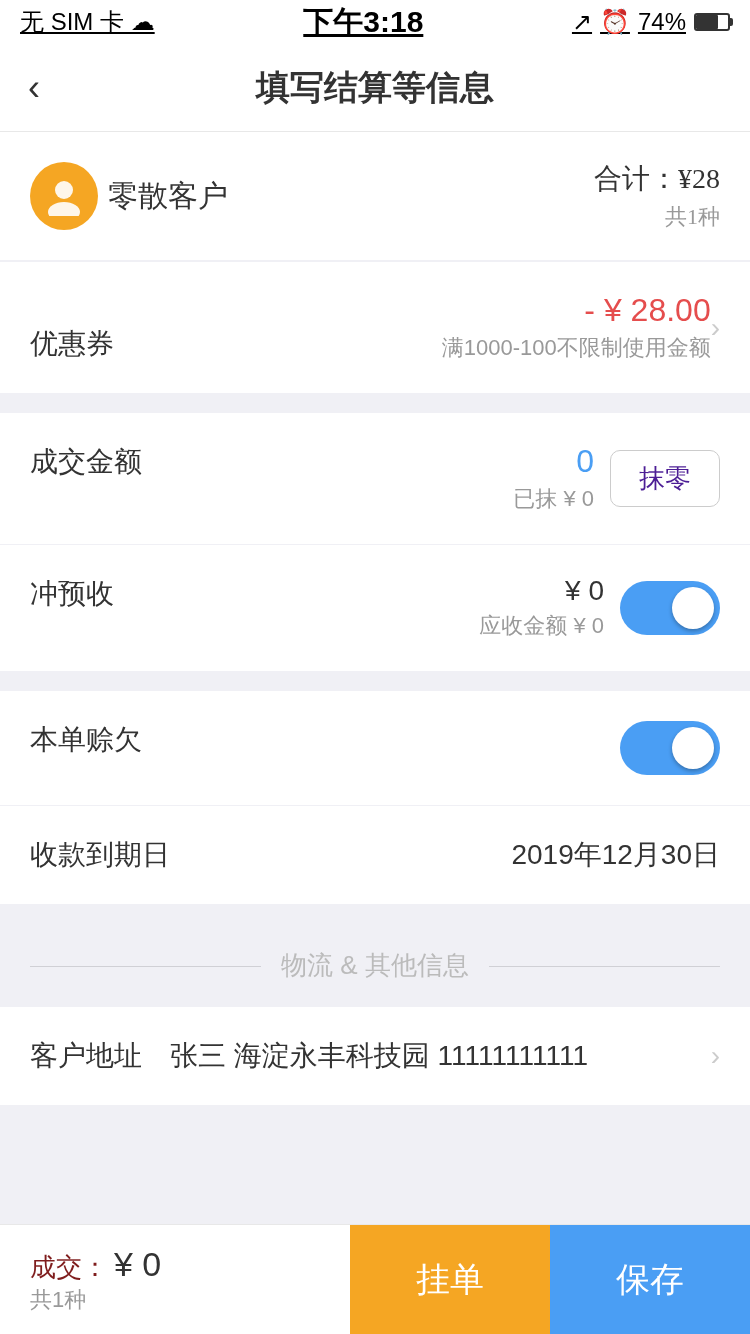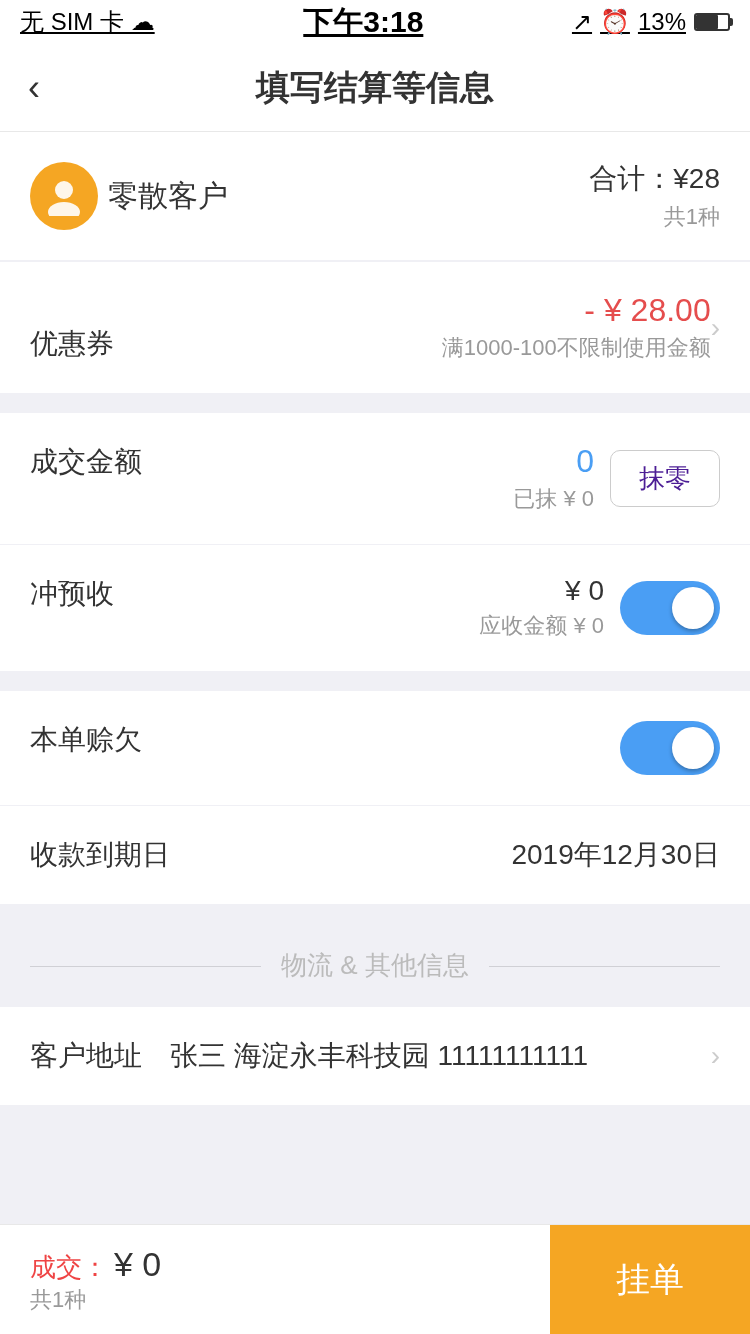--- a/index.html
+++ b/index.html
@@ -74,20 +74,21 @@
       display: flex;
       align-items: center;
       justify-content: center;
     }
     .customer-name {
       font-size: 30px;
       color: #333;
     }
     .customer-right {
       text-align: right;
+      font-family: Liberation Serif, serif;
     }
     .customer-total {
       font-size: 28px;
       color: #333;
     }
     .customer-count {
       font-size: 22px;
       color: #999;
       margin-top: 4px;
     }
@@ -236,21 +237,21 @@
       background: #fff;
       border-top: 1px solid #e8e8e8;
     }
     .bottom-info {
       flex: 1;
       display: flex;
       flex-direction: column;
       justify-content: center;
       padding: 0 30px;
     }
-    .bottom-deal { font-size: 26px; color: #ef4444; }
+    .bottom-deal { font-size: 26px; color: #7f1d1d; }
     .bottom-amount { font-size: 34px; color: #333; font-weight: 500; }
     .bottom-count { font-size: 22px; color: #999; }
     .bottom-btn {
       width: 200px;
       display: flex;
       align-items: center;
       justify-content: center;
       font-size: 34px;
       color: #fff;
       cursor: pointer;
@@ -266,21 +267,21 @@
 <body>
 
 <div class="status-bar">
   <div class="status-left">
     <span>无 SIM 卡 ☁</span>
   </div>
   <div class="status-center">下午3:18</div>
   <div class="status-right">
     <span>↗</span>
     <span>⏰</span>
-    <span>13%</span>
+    <span>74%</span>
     <span style="display:inline-block;width:36px;height:18px;border:2px solid #333;border-radius:3px;position:relative;">
       <span style="display:block;width:70%;height:100%;background:#333;border-radius:1px;"></span>
       <span style="position:absolute;right:-5px;top:3px;width:3px;height:8px;background:#333;border-radius:0 2px 2px 0;"></span>
     </span>
   </div>
 </div>
 
 <div class="nav-bar">
   <span class="nav-back">‹</span>
   <span class="nav-title">填写结算等信息</span>
@@ -382,13 +383,14 @@
 
 <div class="bottom-bar">
   <div class="bottom-info">
     <div style="display:flex;align-items:baseline;gap:6px;">
       <span class="bottom-deal">成交：</span>
       <span class="bottom-amount">¥ 0</span>
     </div>
     <div class="bottom-count">共1种</div>
   </div>
   <div class="bottom-btn btn-hang">挂单</div>
+  <div class="bottom-btn btn-save">保存</div>
 </div>
 
 </body></html>

